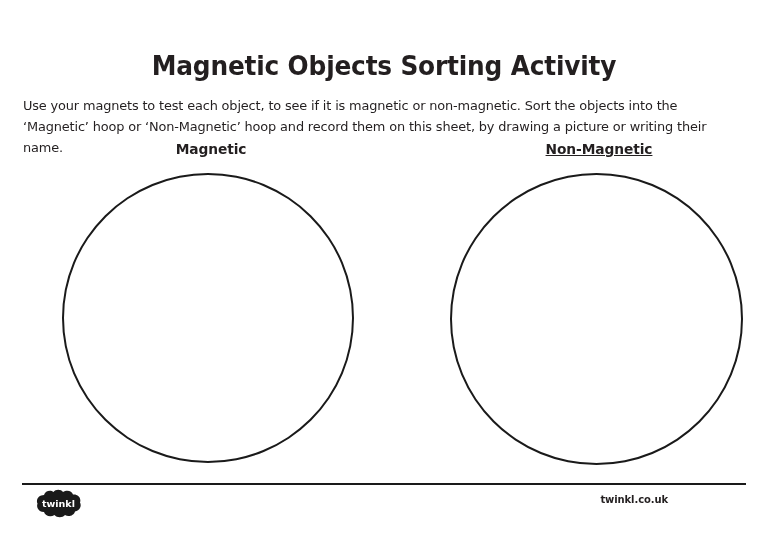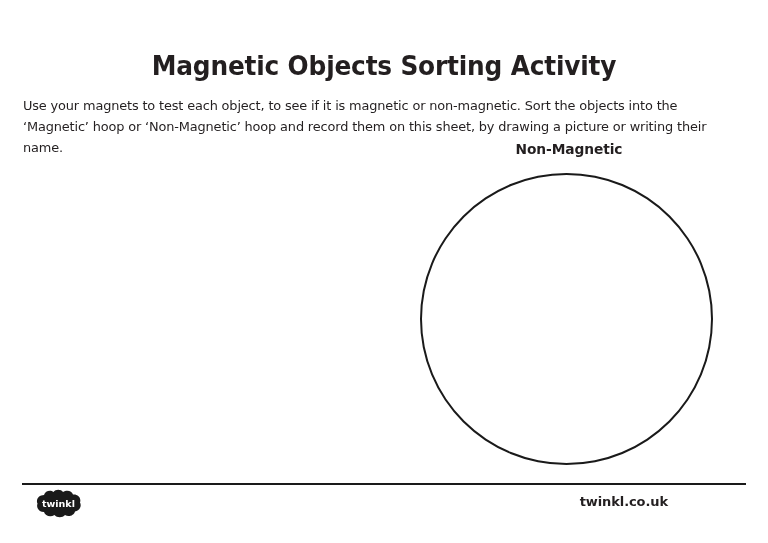--- a/index.html
+++ b/index.html
@@ -63,21 +63,21 @@
     top: 140px;
     width: 768px;
     height: 335px;
   }
 
   .hoop {
     position: absolute;
     top: 0;
   }
   .hoop-left  { left: 62px; }
-  .hoop-right { left: 420px; }
+  .hoop-right { left: 450px; text-decoration: underline; }
 
   .hoop-label {
     width: 298px;
     text-align: center;
     font-family: "DejaVu Sans", sans-serif;
     font-size: 14.5px;
     font-weight: bold;
     color: #231f20;
     line-height: 18px;
     letter-spacing: -0.1px;
@@ -120,37 +120,41 @@
     display: block;
     width: 47px;
     height: 29px;
   }
 
   .footer-url {
     position: absolute;
     right: 22px;
     top: 494px;
     font-family: "DejaVu Sans", sans-serif;
-    font-size: 13px;
+    font-size: 10px;
     font-weight: bold;
     color: #231f20;
     letter-spacing: -0.1px;
   }
 </style>
 </head>
 <body>
 
 <div class="sheet">
 
   <h1 class="page-title">Magnetic Objects Sorting Activity</h1>
 
   <p class="instructions">Use your magnets to test each object, to see if it is magnetic or non-magnetic. Sort the objects into the ‘Magnetic’ hoop or ‘Non-Magnetic’ hoop and record them on this sheet, by drawing a picture or writing their name.</p>
 
   <div class="hoops">
 
+    <div class="hoop hoop-left">
+      <div class="hoop-label">Magnetic</div>
+      <div class="hoop-circle"></div>
+    </div>
 
     <div class="hoop hoop-right">
       <div class="hoop-label">Non-Magnetic</div>
       <div class="hoop-circle"></div>
     </div>
 
   </div>
 
   <div class="footer-rule"></div>
 

